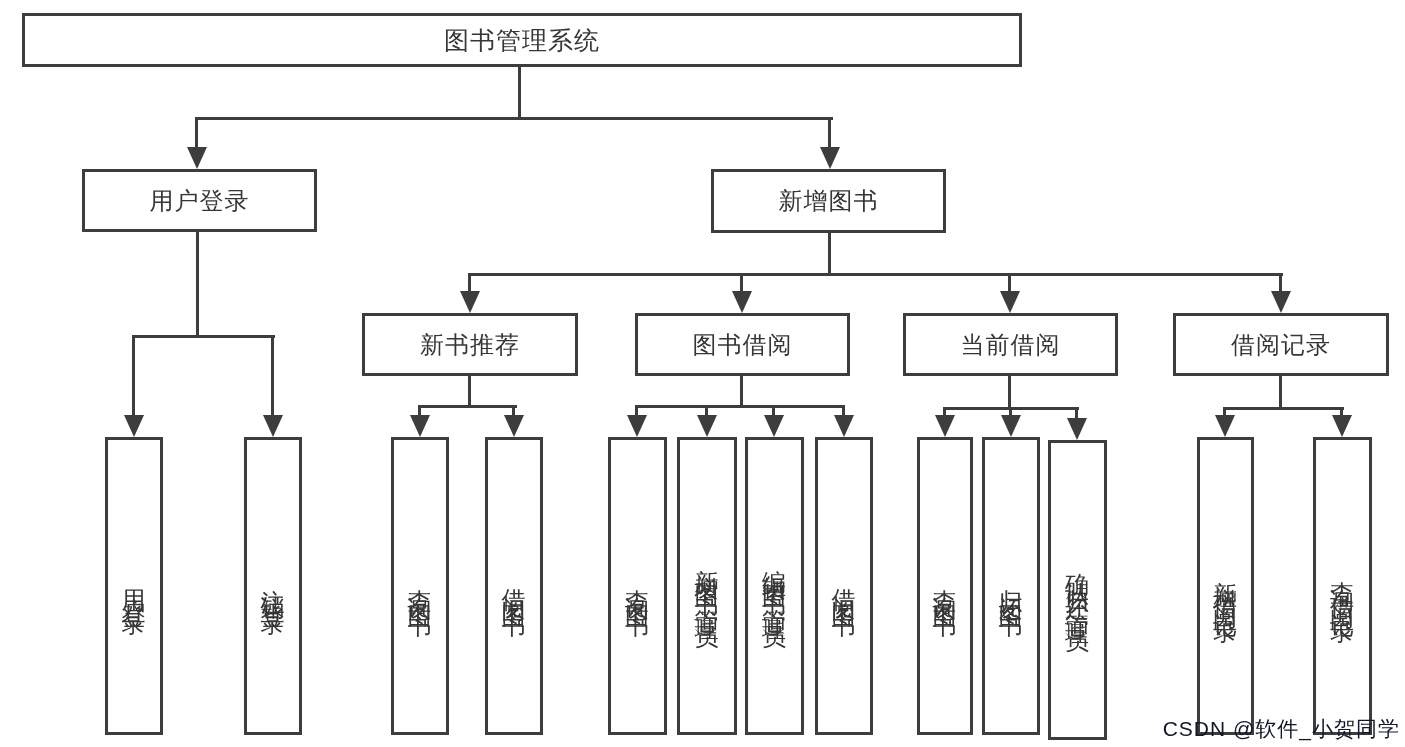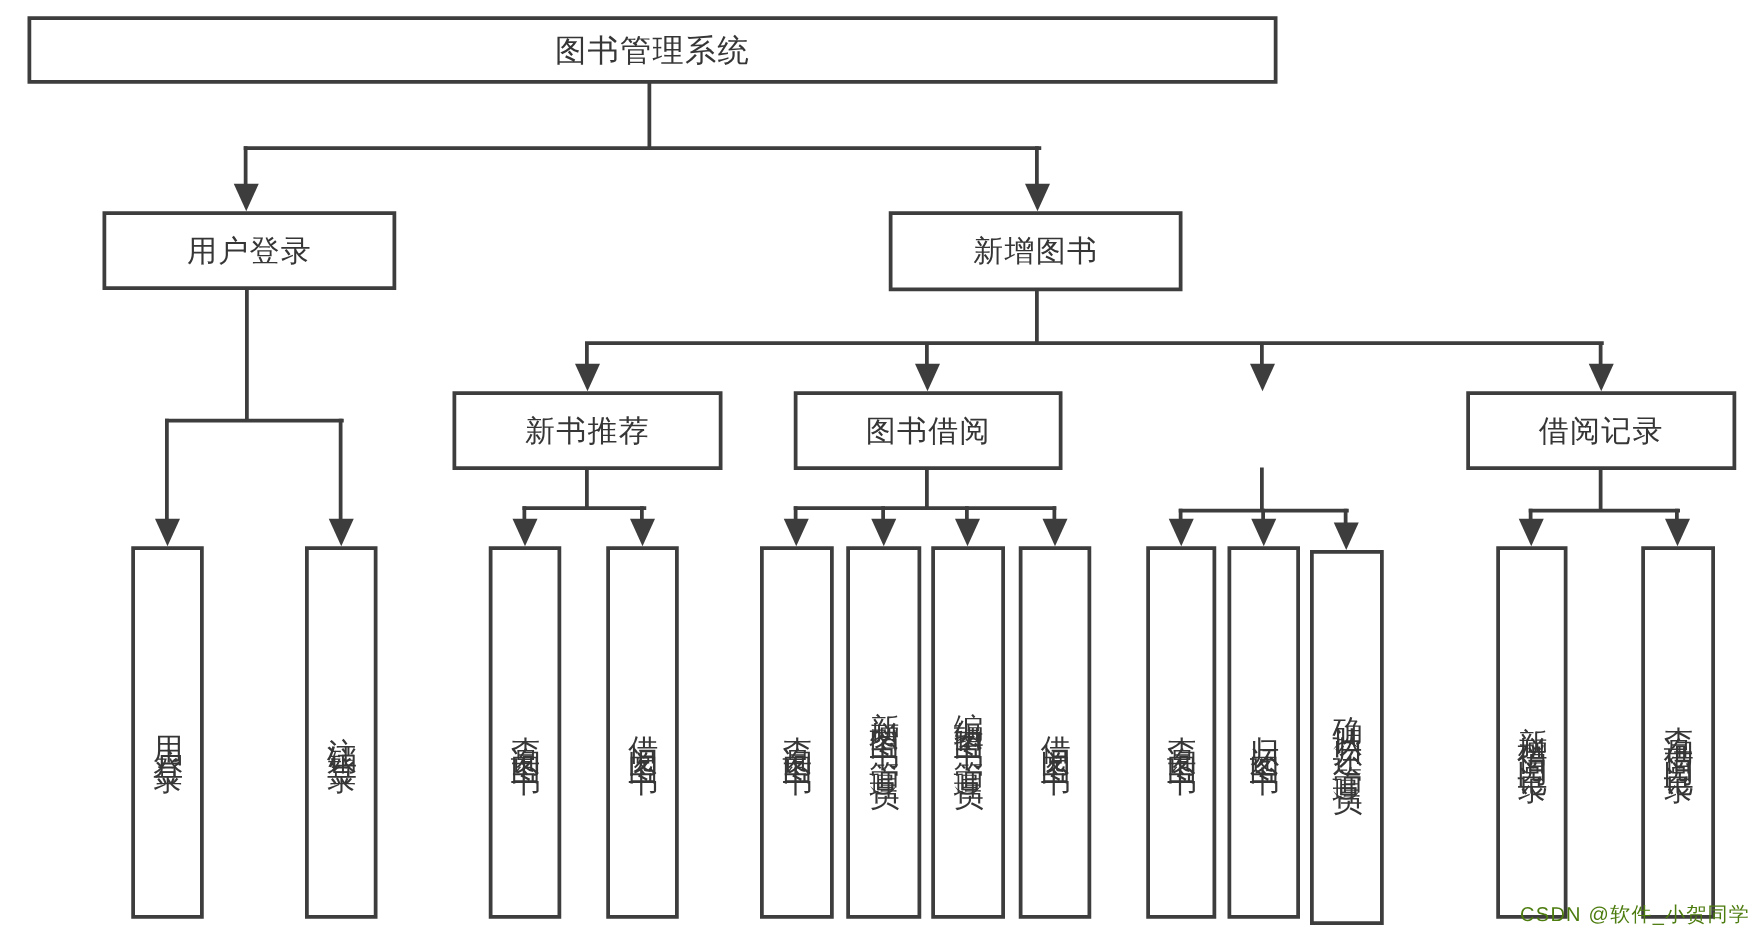--- a/index.html
+++ b/index.html
@@ -38,22 +38,22 @@
   .arrowhead{
     position:absolute;
     width:0;height:0;
     border-left:10px solid transparent;
     border-right:10px solid transparent;
     border-top:22px solid #3d3d3d;
   }
   .watermark{
     position:absolute;
     right:5px;bottom:4px;
-    font-size:16px;
-    color:#4d7c0f;
+    font-size:21px;
+    color:#0f172a;
     letter-spacing:1px;
     white-space:nowrap;
   }
 </style>
 </head>
 <body>
 
 <div id="canvas">
 
   <div class="box root" style="left:22px;top:13px;width:1000px;height:54px;">
@@ -65,20 +65,23 @@
   </div>
   <div class="box" style="left:711px;top:169px;width:235px;height:64px;">
     <span class="hlabel">新增图书</span>
   </div>
 
   <div class="box" style="left:635px;top:313px;width:215px;height:63px;">
     <span class="hlabel">图书借阅</span>
   </div>
   <div class="box" style="left:362px;top:313px;width:216px;height:63px;">
     <span class="hlabel">新书推荐</span>
+  </div>
+  <div class="box" style="left:903px;top:313px;width:215px;height:63px;">
+    <span class="hlabel">当前借阅</span>
   </div>
   <div class="box" style="left:1173px;top:313px;width:216px;height:63px;">
     <span class="hlabel">借阅记录</span>
   </div>
 
   <div class="box" style="left:105px;top:437px;width:58px;height:298px;">
     <span class="vtext">用户登录</span>
   </div>
   <div class="box" style="left:244px;top:437px;width:58px;height:298px;">
     <span class="vtext">注销登录</span>

